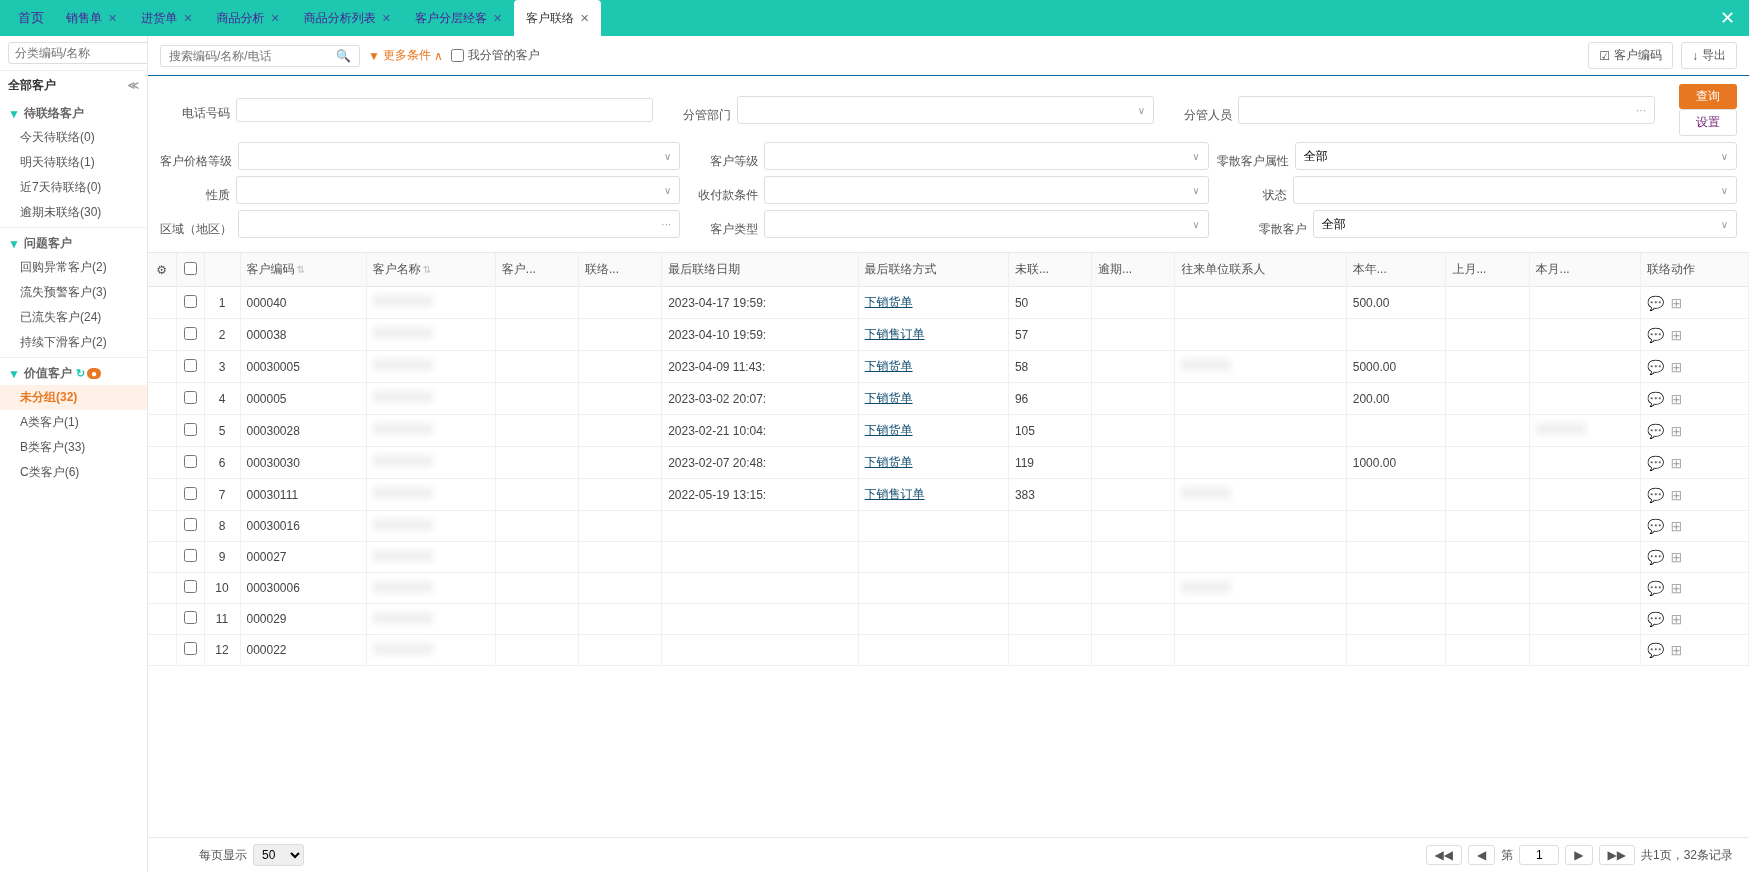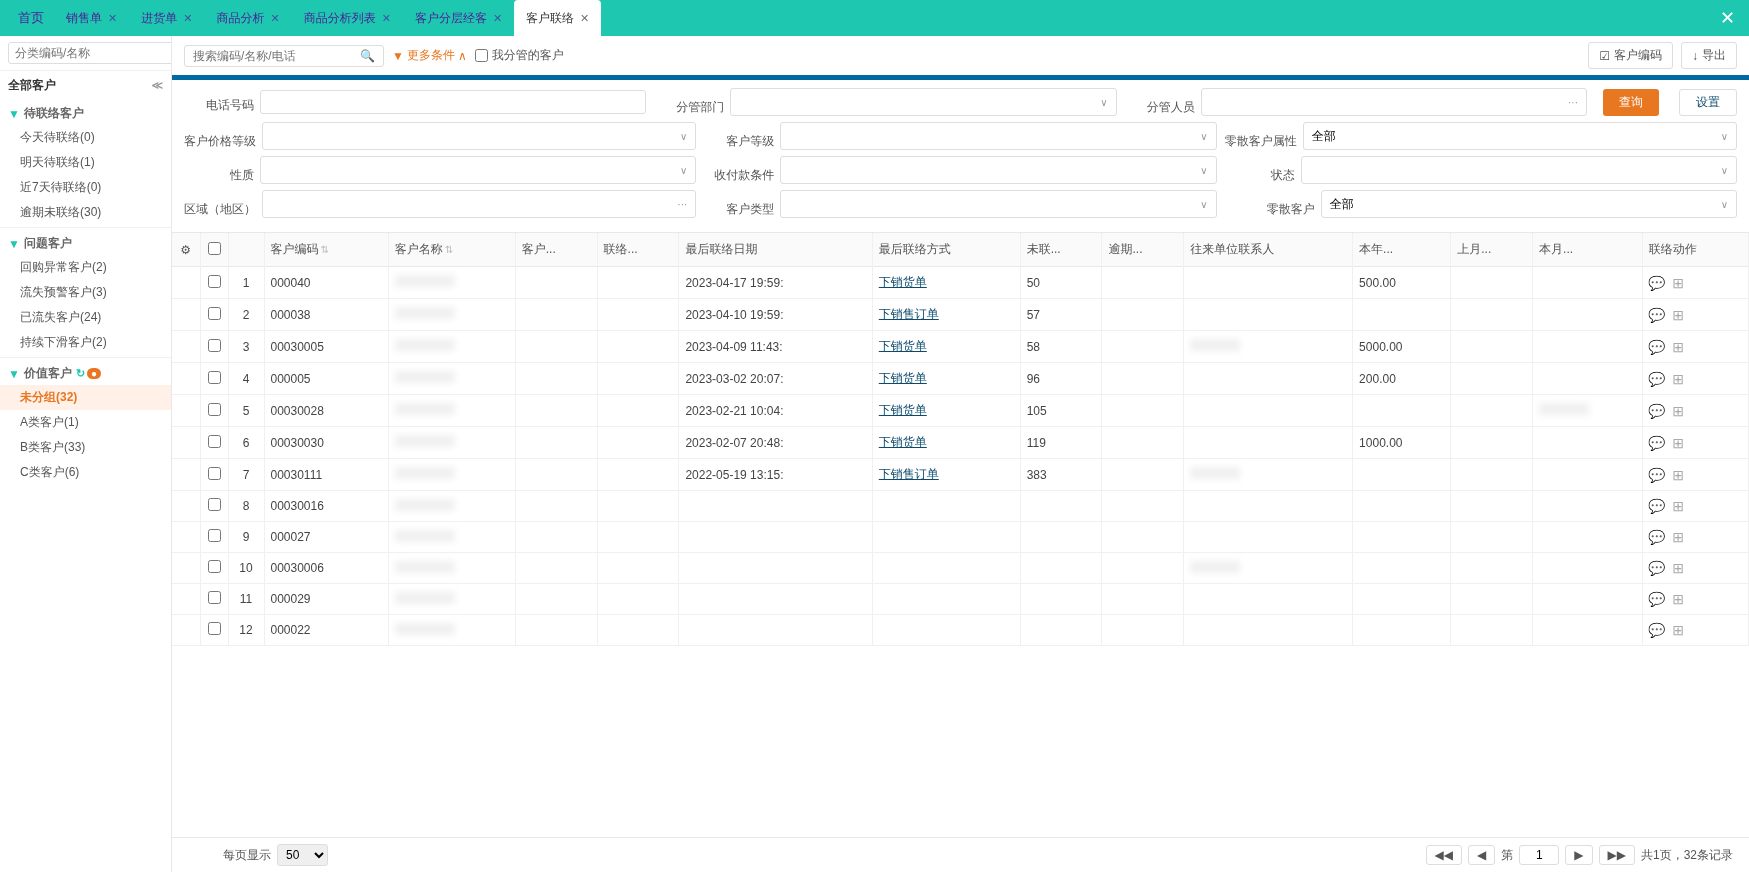--- a/index.html
+++ b/index.html
@@ -40,21 +40,21 @@
 
     
     .main-layout {
       display: flex;
       height: calc(100vh - 36px);
       overflow: hidden;
     }
 
     
     .sidebar {
-      width: 172px;
+      width: 148px;
       background: #fff;
       border-right: 1px solid #e8e8e8;
       display: flex;
       flex-direction: column;
       overflow-y: auto;
     }
     .sidebar-search {
       display: flex;
       align-items: center;
       padding: 6px 8px;
@@ -105,21 +105,21 @@
       overflow: hidden;
       background: #f5f5f5;
     }
 
     
     .filter-bar {
       display: flex;
       align-items: center;
       padding: 6px 12px;
       background: #fff;
-      border-bottom: 5px solid #0369a1;
+      border-bottom: 1px solid #0369a1;
       gap: 8px;
     }
     .filter-search-box {
       display: flex;
       align-items: center;
       border: 1px solid #ddd;
       border-radius: 3px;
       padding: 3px 8px;
       width: 200px;
     }
@@ -198,35 +198,36 @@
       background: #fff;
       display: flex;
       align-items: center;
       justify-content: space-between;
       cursor: pointer;
       height: 28px;
     }
     .filter-select .chevron { color: #999; font-size: 10px; }
     .filter-action-btns {
       display: flex;
-      gap: 20px;
-      margin-left: 8px;
+      flex-direction: column;
+      gap: 0;
+      margin-left: 16px;
     }
     .btn-query {
       background: #e87722;
       color: #fff;
       border: none;
       border-radius: 3px;
       padding: 4px 16px;
       cursor: pointer;
       font-size: 12px;
     }
     .btn-reset {
       background: #fff;
-      color: #0c4a6e;
+      color: #701a75;
       border: 1px solid #ddd;
       border-radius: 3px;
       padding: 4px 16px;
       cursor: pointer;
       font-size: 12px;
     }
 
     
     .table-area {
       flex: 1;

